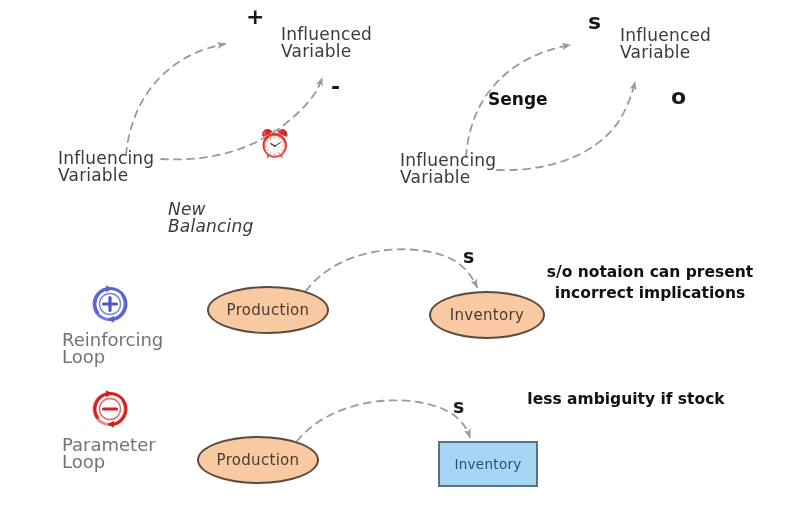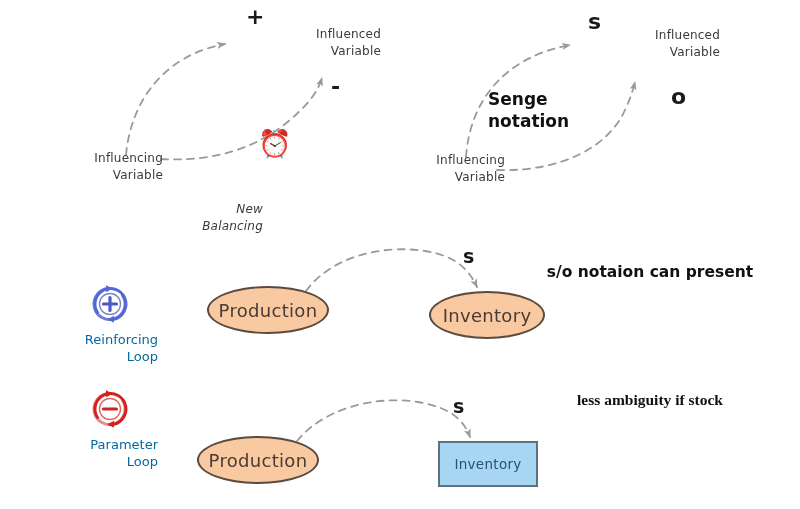--- a/index.html
+++ b/index.html
@@ -24,23 +24,23 @@
     position: absolute;
     left: 0; top: 0;
     width: 800px;
     height: 509px;
     pointer-events: none;
   }
   .node-label {
     position: absolute;
     color: #3a3a3a;
     font-family: "DejaVu Sans", sans-serif;
-    font-size: 12px;
+    font-size: 17px;
     line-height: 17px;
-    text-align: right;
+    text-align: left;
     letter-spacing: 0.2px;
     white-space: nowrap;
   }
   .sign-label {
     position: absolute;
     color: #1a1a1a;
     font-family: "DejaVu Sans", sans-serif;
     font-weight: bold;
     font-size: 22px;
     line-height: 22px;
@@ -74,21 +74,21 @@
     background: #f9c9a1;
     border: 2px solid #5b4a3f;
     display: flex;
     align-items: center;
     justify-content: center;
     box-sizing: border-box;
   }
   .ellipse-node .inner-text {
     color: #4a3b33;
     font-family: "DejaVu Sans", sans-serif;
-    font-size: 18px;
+    font-size: 15px;
     letter-spacing: 0.3px;
   }
   .rect-node {
     position: absolute;
     background: #a7d6f3;
     border: 2px solid #5e7180;
     display: flex;
     align-items: center;
     justify-content: center;
     box-sizing: border-box;
@@ -99,25 +99,25 @@
     font-size: 13.5px;
     letter-spacing: 0.3px;
   }
   .loop-icon {
     position: absolute;
     width: 44px;
     height: 44px;
   }
   .loop-caption {
     position: absolute;
-    color: #0369a1;
-    font-family: "DejaVu Sans", sans-serif;
-    font-size: 13px;
+    color: #737373;
+    font-family: "DejaVu Sans", sans-serif;
+    font-size: 18px;
     line-height: 17px;
-    text-align: right;
+    text-align: left;
     white-space: nowrap;
   }
   .clock-icon {
     position: absolute;
     width: 34px;
     height: 34px;
     font-size: 27px;
     line-height: 34px;
     text-align: center;
   }
@@ -175,21 +175,20 @@
 
   <div class="clock-icon" style="left:258px; top:127px;">⏰</div>
 
   <div class="node-label" style="left:168px; top:201px; width:95px;font-style:italic;">
     <div>New</div>
     <div>Balancing</div>
   </div>
 
   <div class="note-title" style="left:488px; top:88px; width:140px;">
     <div>Senge</div>
-    <div>notation</div>
   </div>
 
   <div class="node-label" style="left:400px; top:152px; width:105px;">
     <div>Influencing</div>
     <div>Variable</div>
   </div>
 
   <div class="node-label" style="left:620px; top:27px; width:100px;">
     <div>Influenced</div>
     <div>Variable</div>
@@ -218,20 +217,21 @@
   </div>
 
   <div class="ellipse-node" style="left:429px; top:291px; width:116px; height:48px;">
     <span class="inner-text">Inventory</span>
   </div>
 
   <div class="sign-label small" style="left:463px; top:245px;">s</div>
 
   <div class="note-text" style="left:520px; top:262px; width:260px;">
     <div>s/o notaion can present</div>
+    <div>incorrect implications</div>
   </div>
 
   <svg class="loop-icon" style="left:88px; top:387px;" viewBox="0 0 44 44">
     <path d="M 34.5,13.5 A 15.5,15.5 0 1 1 22,6.5" fill="none" stroke="#e88b8b" stroke-width="3" stroke-linecap="round"></path>
     <path d="M 9.5,30.5 A 15.5,15.5 0 1 1 22,37.5" fill="none" stroke="#d32020" stroke-width="3" stroke-linecap="round"></path>
     <path d="M 18,3.2 L 24.5,6.6 L 18.2,10.2 Z" fill="#d32020"></path>
     <path d="M 26,33.8 L 19.5,37.2 L 25.8,40.8 Z" fill="#d32020"></path>
     <circle cx="22" cy="22" r="10.5" fill="none" stroke="#e06a6a" stroke-width="1.4"></circle>
     <path d="M 15.5,22 L 28.5,22" stroke="#d32020" stroke-width="3.2" stroke-linecap="round"></path>
   </svg>
@@ -244,17 +244,17 @@
   <div class="ellipse-node" style="left:197px; top:436px; width:122px; height:48px;">
     <span class="inner-text">Production</span>
   </div>
 
   <div class="rect-node" style="left:438px; top:441px; width:100px; height:46px;">
     <span class="inner-text">Inventory</span>
   </div>
 
   <div class="sign-label small" style="left:453px; top:395px;">s</div>
 
-  <div class="note-text" style="left:520px; top:389px; width:260px;font-family:Liberation Serif, serif;">
+  <div class="note-text" style="left:496px; top:389px; width:260px;">
     <div>less ambiguity if stock</div>
   </div>
 
 </div>
 
 </body></html>

